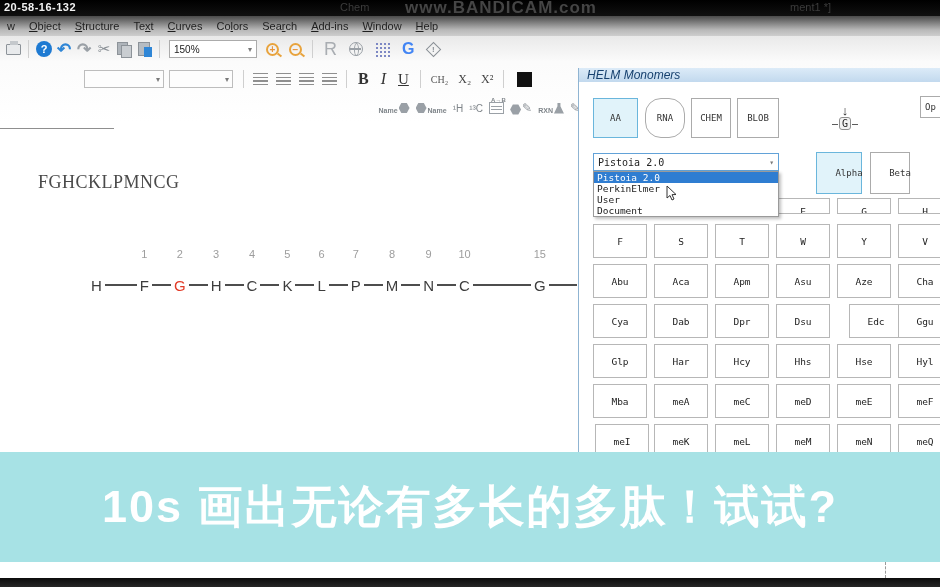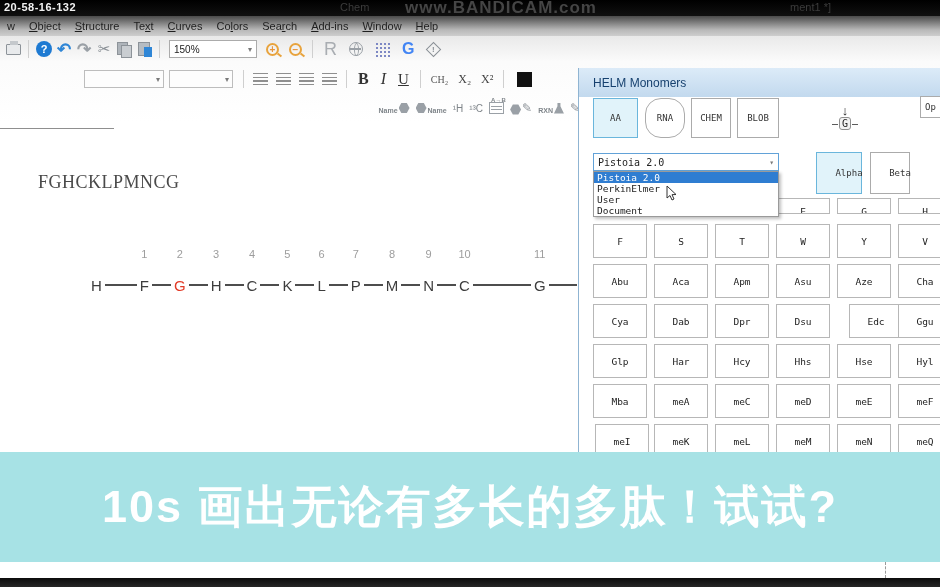--- a/index.html
+++ b/index.html
@@ -85,22 +85,22 @@
   .chain { position:absolute; left:88px; top:124px; display:flex; align-items:center; height:60px; }
   .residue { position:relative; display:flex; align-items:center; height:60px; padding:0 3px; }
   .residue .num { position:absolute; top:2px; left:50%; transform:translateX(-50%); font-size:11px; color:#9d9d9d; }
   .residue .ltr { font-size:15px; color:#3d3d3d; margin-top:18px; }
   .residue .ltr.red { color:#e23a26; }
   .bond { height:2px; background:#4d4d4d; margin-top:18px; }
 
   
   .helm { position:absolute; left:578px; top:68px; width:362px; height:384px; background:#fff;
     border-left:1px solid #8fb4d2; overflow:hidden; z-index:10; }
-  .helm-header { position:absolute; left:0; top:0; width:100%; height:29px;
-    background:linear-gradient(#dcebf8, #c2d9ee); color:#16406e; font-size:12px; display:flex; align-items:center; padding-left:14px; }
+  .helm-header { position:absolute; left:0; top:0; width:100%; height:14px;
+    background:linear-gradient(#dcebf8, #c2d9ee); color:#16406e; font-size:12px; display:flex; align-items:center; padding-left:8px;font-style:italic; }
   .helm-tab { position:absolute; top:30px; height:40px; background:#fff; border:1px solid #ababab;
     font-family:"DejaVu Sans Mono", monospace; font-size:9px; color:#333; display:flex; align-items:center; justify-content:center; }
   .helm-tab.selected { background:#e1f3fa; border-color:#6ab6dc; }
   .gicon { position:absolute; left:244px; top:30px; width:44px; height:40px; display:flex; flex-direction:column; align-items:center; justify-content:center; color:#222; }
   .gicon .arrow { font-size:13px; font-weight:bold; line-height:0.8; }
   .gicon .gbody { font-size:10px; font-family:"DejaVu Sans Mono", monospace; display:flex; align-items:center; }
   .gicon .gbox { border:1px solid #8f8f8f; border-radius:3px; background:#f2f2f2; padding:0 2px; margin:0 1px; }
   .op-btn { position:absolute; left:341px; top:28px; width:34px; height:22px; border:1px solid #ababab; background:#fff;
     font-family:"DejaVu Sans Mono", monospace; font-size:9px; color:#333; display:flex; align-items:center; padding-left:4px; }
   .combo { position:absolute; left:14px; top:85px; width:186px; height:18px; border:1px solid #62a2d8; background:#fff;
@@ -303,21 +303,21 @@
           <span class="num">9</span>
           <span class="ltr">N</span>
         </span>
         <span class="bond" style="width: 19px;"></span>
         <span class="residue">
           <span class="num">10</span>
           <span class="ltr">C</span>
         </span>
         <span class="bond" style="width: 58px;"></span>
         <span class="residue">
-          <span class="num">11</span>
+          <span class="num">15</span>
           <span class="ltr">G</span>
         </span>
         <span class="bond" style="width: 28px;"></span>
         <span class="residue">
           <span class="ltr">OH</span>
         </span>
       </div>
   </div>
 
   <div class="helm">

